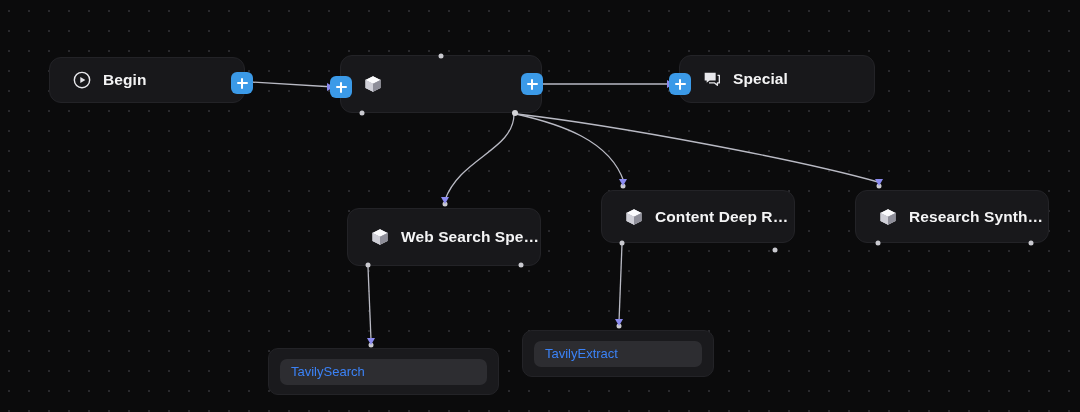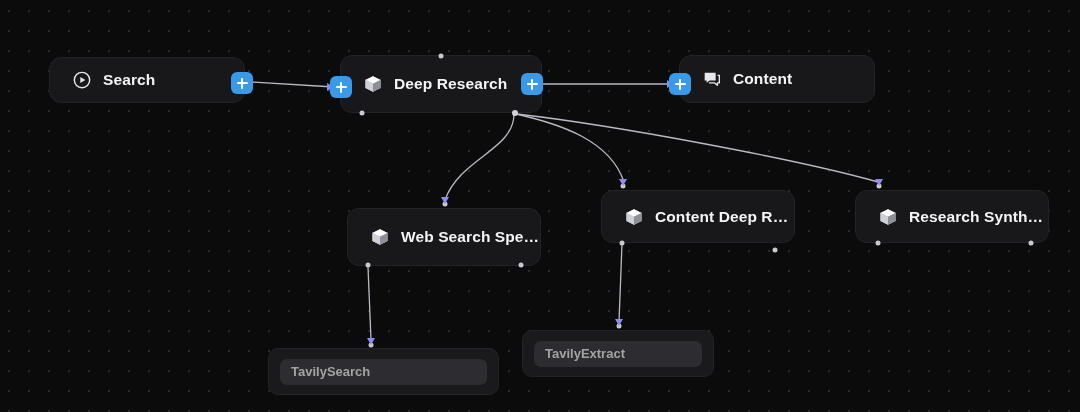--- a/index.html
+++ b/index.html
@@ -92,23 +92,23 @@
     box-sizing: border-box;
     width: calc(100% - 22px);
     height: 26px;
     border-radius: 7px;
     background: #2d2d31;
     display: flex;
     align-items: center;
     padding-left: 11px;
   }
   .tool-label {
-    color: #a3a3a3;
+    color: #3b82f6;
     font-size: 13px;
-    font-weight: 700;
+    font-weight: 400;
     white-space: nowrap;
   }
 
   
   .handle {
     position: absolute;
     width: 6px;
     height: 6px;
     border-radius: 50%;
     background: #d4d4d8;
@@ -187,47 +187,46 @@
 
   <div id="nodes-layer">
       <div class="node primary" style="left: 49px; top: 57px; width: 196px; height: 46px;">
         <div class="node-inner">
           <span class="node-icon">
             <svg width="20" height="20" viewBox="0 0 24 24" fill="none">
               <circle cx="12" cy="12" r="9.2" stroke="#e8e8ec" stroke-width="1.7"></circle>
               <path d="M10 8.3 L16 12 L10 15.7 Z" fill="#e8e8ec"></path>
             </svg>
           </span>
-          <span class="node-label">Search</span>
+          <span class="node-label">Begin</span>
         </div>
       </div>
       <div class="node primary" style="left: 340px; top: 55px; width: 202px; height: 58px;">
         <div class="node-inner">
           <span class="node-icon">
             <svg width="20" height="20" viewBox="0 0 24 24" fill="none">
               <path d="M12 2.6 21 7.1v9.8L12 21.4 3 16.9V7.1z" fill="#e9e9ef"></path>
               <path d="M3 7.1 12 11.6 21 7.1" stroke="#9b9ba4" stroke-width="1.2" fill="none"></path>
               <path d="M12 11.6 V21.4" stroke="#9b9ba4" stroke-width="1.2"></path>
               <path d="M12 2.6 3 7.1 12 11.6 21 7.1Z" fill="#fbfbfd"></path>
               <path d="M3 7.1 12 11.6 12 21.4 3 16.9Z" fill="#cfcfd7"></path>
               <path d="M12 11.6 21 7.1 21 16.9 12 21.4Z" fill="#8e8e99"></path>
             </svg>
           </span>
-          <span class="node-label">Deep Research</span>
         </div>
       </div>
       <div class="node primary" style="left: 679px; top: 55px; width: 196px; height: 48px;">
         <div class="node-inner">
           <span class="node-icon">
             <svg width="20" height="20" viewBox="0 0 24 24" fill="none">
               <path d="M3.2 4.6h13.2v9.1H9.2L5.6 16.6v-2.9H3.2z" fill="#e8e8ec"></path>
               <path d="M18.6 7.6h2.2v9.1h-2.3v2.9l-3.4-2.9H8.4" stroke="#e8e8ec" stroke-width="1.6" fill="none" stroke-linejoin="round"></path>
             </svg>
           </span>
-          <span class="node-label">Content</span>
+          <span class="node-label">Special</span>
         </div>
       </div>
       <div class="node primary" style="left: 347px; top: 208px; width: 194px; height: 58px;">
         <div class="node-inner">
           <span class="node-icon">
             <svg width="20" height="20" viewBox="0 0 24 24" fill="none">
               <path d="M12 2.6 21 7.1v9.8L12 21.4 3 16.9V7.1z" fill="#e9e9ef"></path>
               <path d="M3 7.1 12 11.6 21 7.1" stroke="#9b9ba4" stroke-width="1.2" fill="none"></path>
               <path d="M12 11.6 V21.4" stroke="#9b9ba4" stroke-width="1.2"></path>
               <path d="M12 2.6 3 7.1 12 11.6 21 7.1Z" fill="#fbfbfd"></path>

